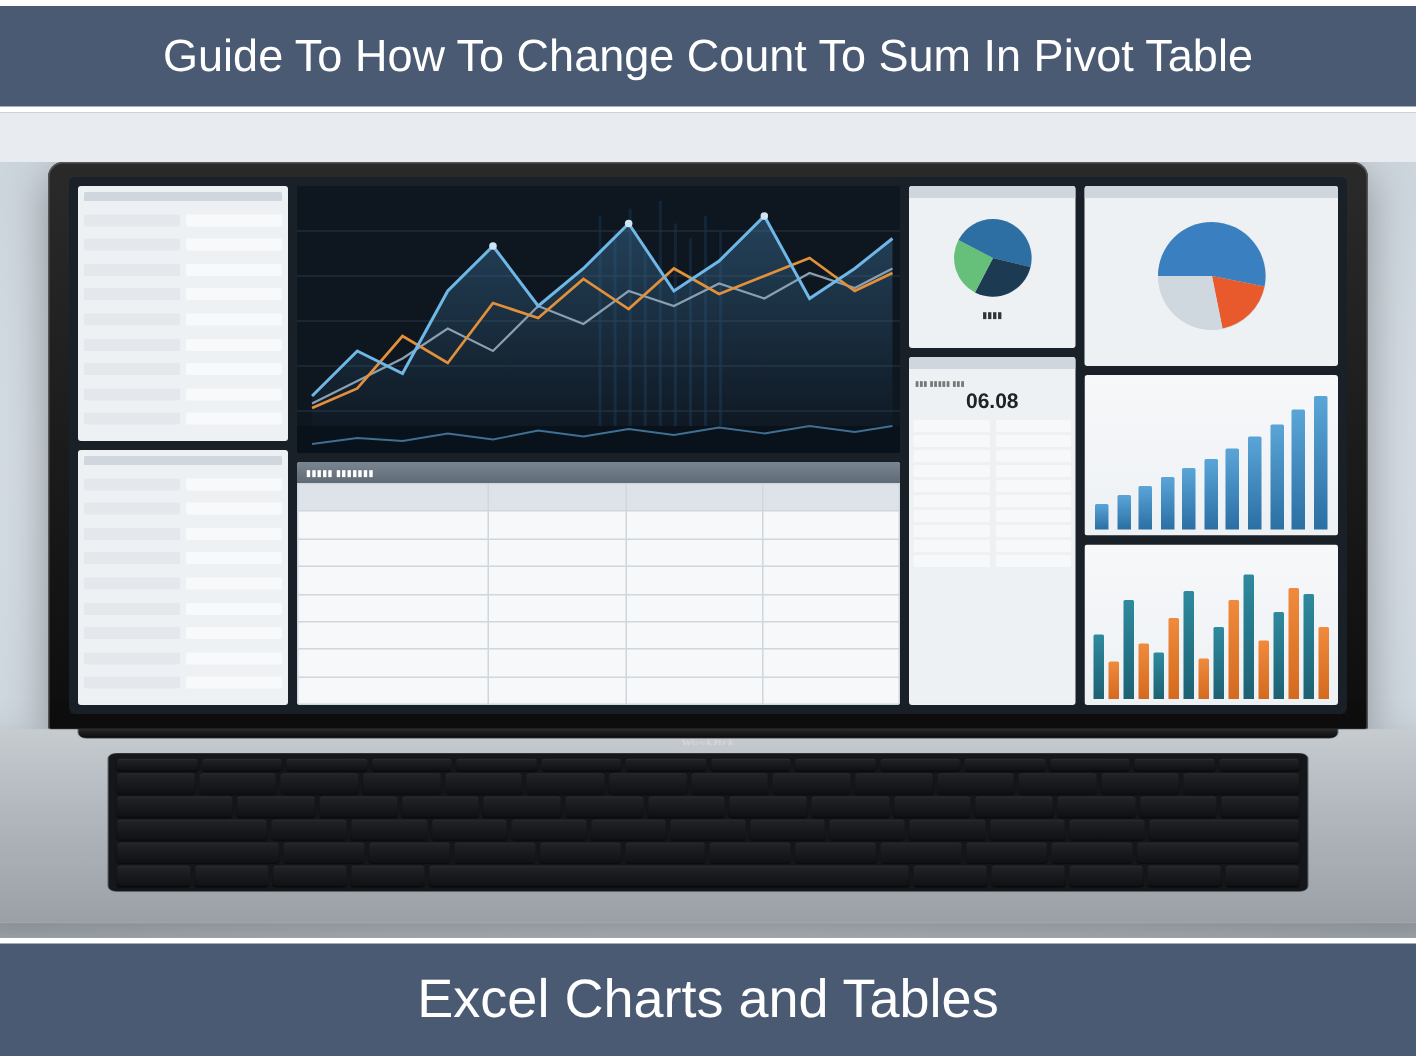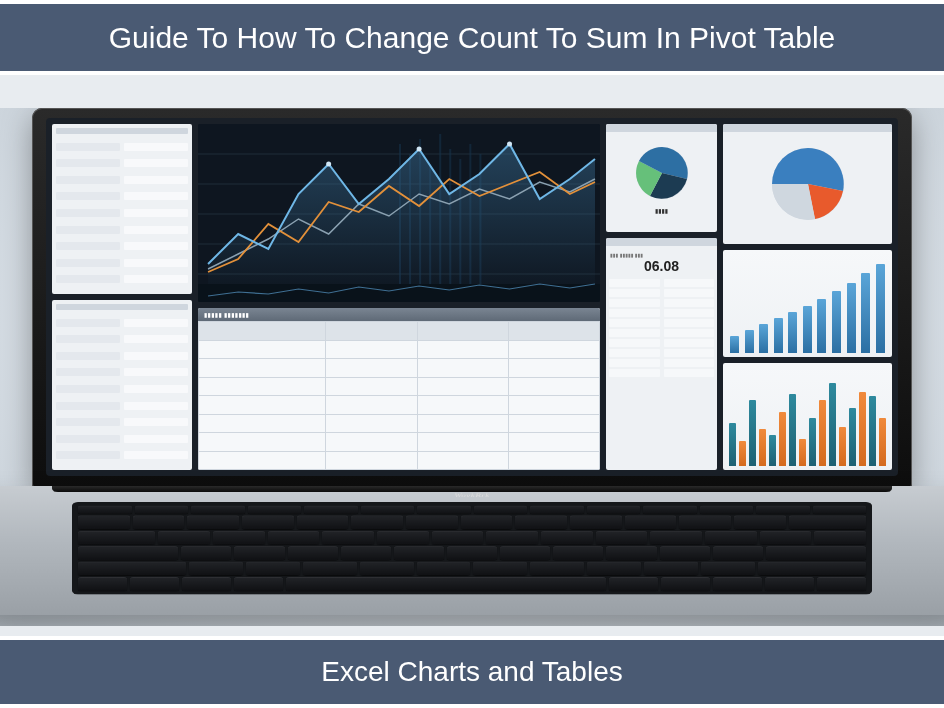--- a/index.html
+++ b/index.html
@@ -20,21 +20,21 @@
     font-weight: 400;
     line-height: 1.3;
     border-top: 4px solid #fff;
     border-bottom: 4px solid #fff;
   }
   .banner.bottom {
     position: absolute;
     bottom: 0;
     left: 0;
     right: 0;
-    font-size: 28px;
+    font-size: 36px;
   }
 
   
   .scene {
     position: absolute;
     top: 108px;
     left: 0;
     right: 0;
     bottom: 82px;
     background: radial-gradient(ellipse at 50% 40%, #f2f5f8 0%, #d8dfe6 60%, #c5ced6 100%);

